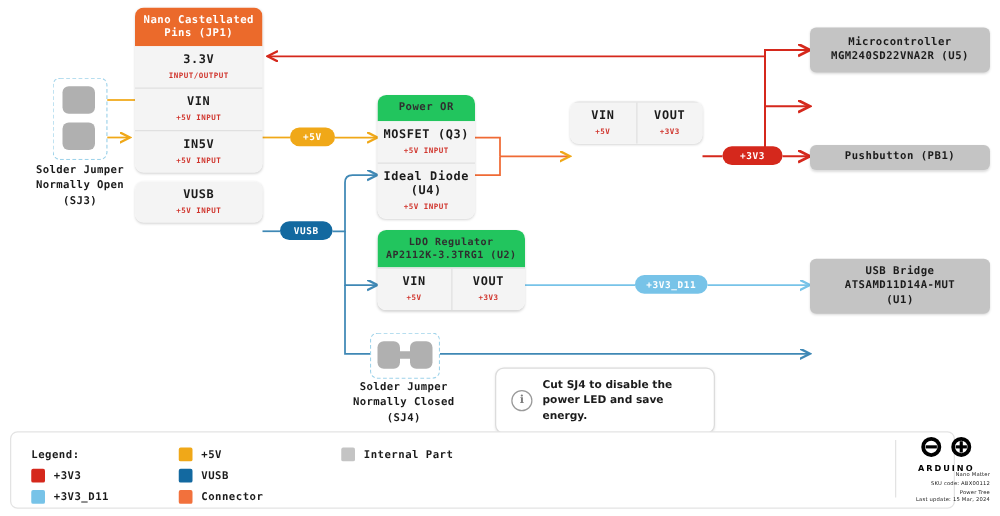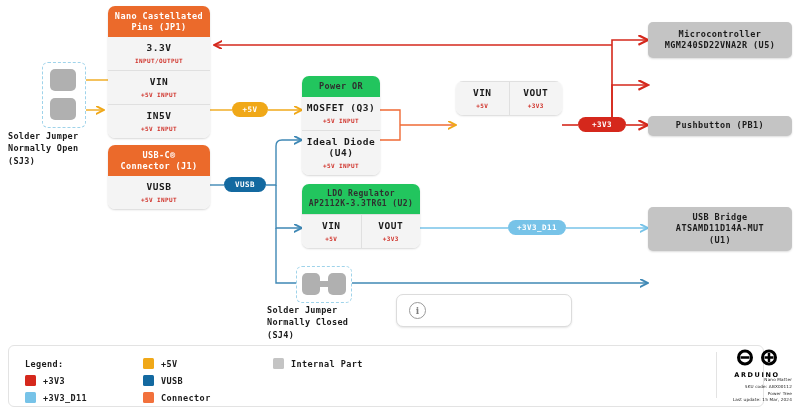--- a/index.html
+++ b/index.html
@@ -36,21 +36,21 @@
         height:15px;white-space:nowrap;}
   .pill.p5v{background:#f0a818;}
   .pill.pvusb{background:#1369a0;}
   .pill.p3v3{background:#d5281c;}
   .pill.p3v3d11{background:#77c3e8;}
 
   
   .sj{position:absolute;border:1.3px dashed #9fd3ea;border-radius:6px;background:#fff;}
   .pad{position:absolute;background:#b0b0b0;border-radius:5px;}
   .bridge{position:absolute;background:#b0b0b0;}
-  .sjlabel{position:absolute;font-size:8.5px;font-weight:700;
+  .sjlabel{position:absolute;text-align:center;font-size:8.5px;font-weight:700;
            color:#1b1b1b;line-height:1.45;letter-spacing:.3px;}
 
   
   .note{position:absolute;background:#fff;border:1px solid #dcdcdc;border-radius:7px;
         display:flex;align-items:center;gap:8px;padding:7px 12px;
         box-shadow:0 1px 2px rgba(0,0,0,.1);}
   .note .ico{width:15px;height:15px;border-radius:50%;border:1.3px solid #9a9a9a;
              color:#7d7d7d;font-size:9px;font-weight:700;display:flex;
              align-items:center;justify-content:center;flex:0 0 auto;
              font-family:"DejaVu Serif","Liberation Serif",serif;}
@@ -143,22 +143,20 @@
         <div class="rsub">+5V INPUT</div>
       </div>
       <div class="row">
         <div class="rname">IN5V</div>
         <div class="rsub">+5V INPUT</div>
       </div>
     </div>
   </div>
 
   <div class="blk" style="left:108px;top:145px;width:102px;">
-    <div class="hdr orange" style="white-space:pre-line;">USB-C®
-Connector (J1)</div>
     <div class="body">
       <div class="row">
         <div class="rname">VUSB</div>
         <div class="rsub">+5V INPUT</div>
       </div>
     </div>
   </div>
 
   <div class="blk" style="left:302px;top:76px;width:78px;">
     <div class="hdr grey" style="white-space:pre-line;">Power OR</div>
@@ -231,20 +229,21 @@
     <div class="pad" style="left:5px;top:6px;width:18px;height:22px;"></div>
     <div class="pad" style="left:31px;top:6px;width:18px;height:22px;"></div>
     <div class="bridge" style="left:21px;top:14px;width:12px;height:6px;"></div>
   </div>
   <div class="sjlabel" style="left:267px;top:304px;width:112px;white-space:pre-line;">Solder Jumper
 Normally Closed
 (SJ4)</div>
 
   <div class="note" style="left:396px;top:294px;width:150px;">
     <div class="ico">i</div>
+    <div class="txt">Cut SJ4 to disable the power LED and save energy.</div>
   </div>
 
   <div class="legend">
     <div class="lgrid">
       <div class="lonly">Legend:</div>
       <div class="lcell">
         <span class="sw" style="background:#f0a818;"></span>
         <span>+5V</span>
       </div>
       <div class="lcell">

